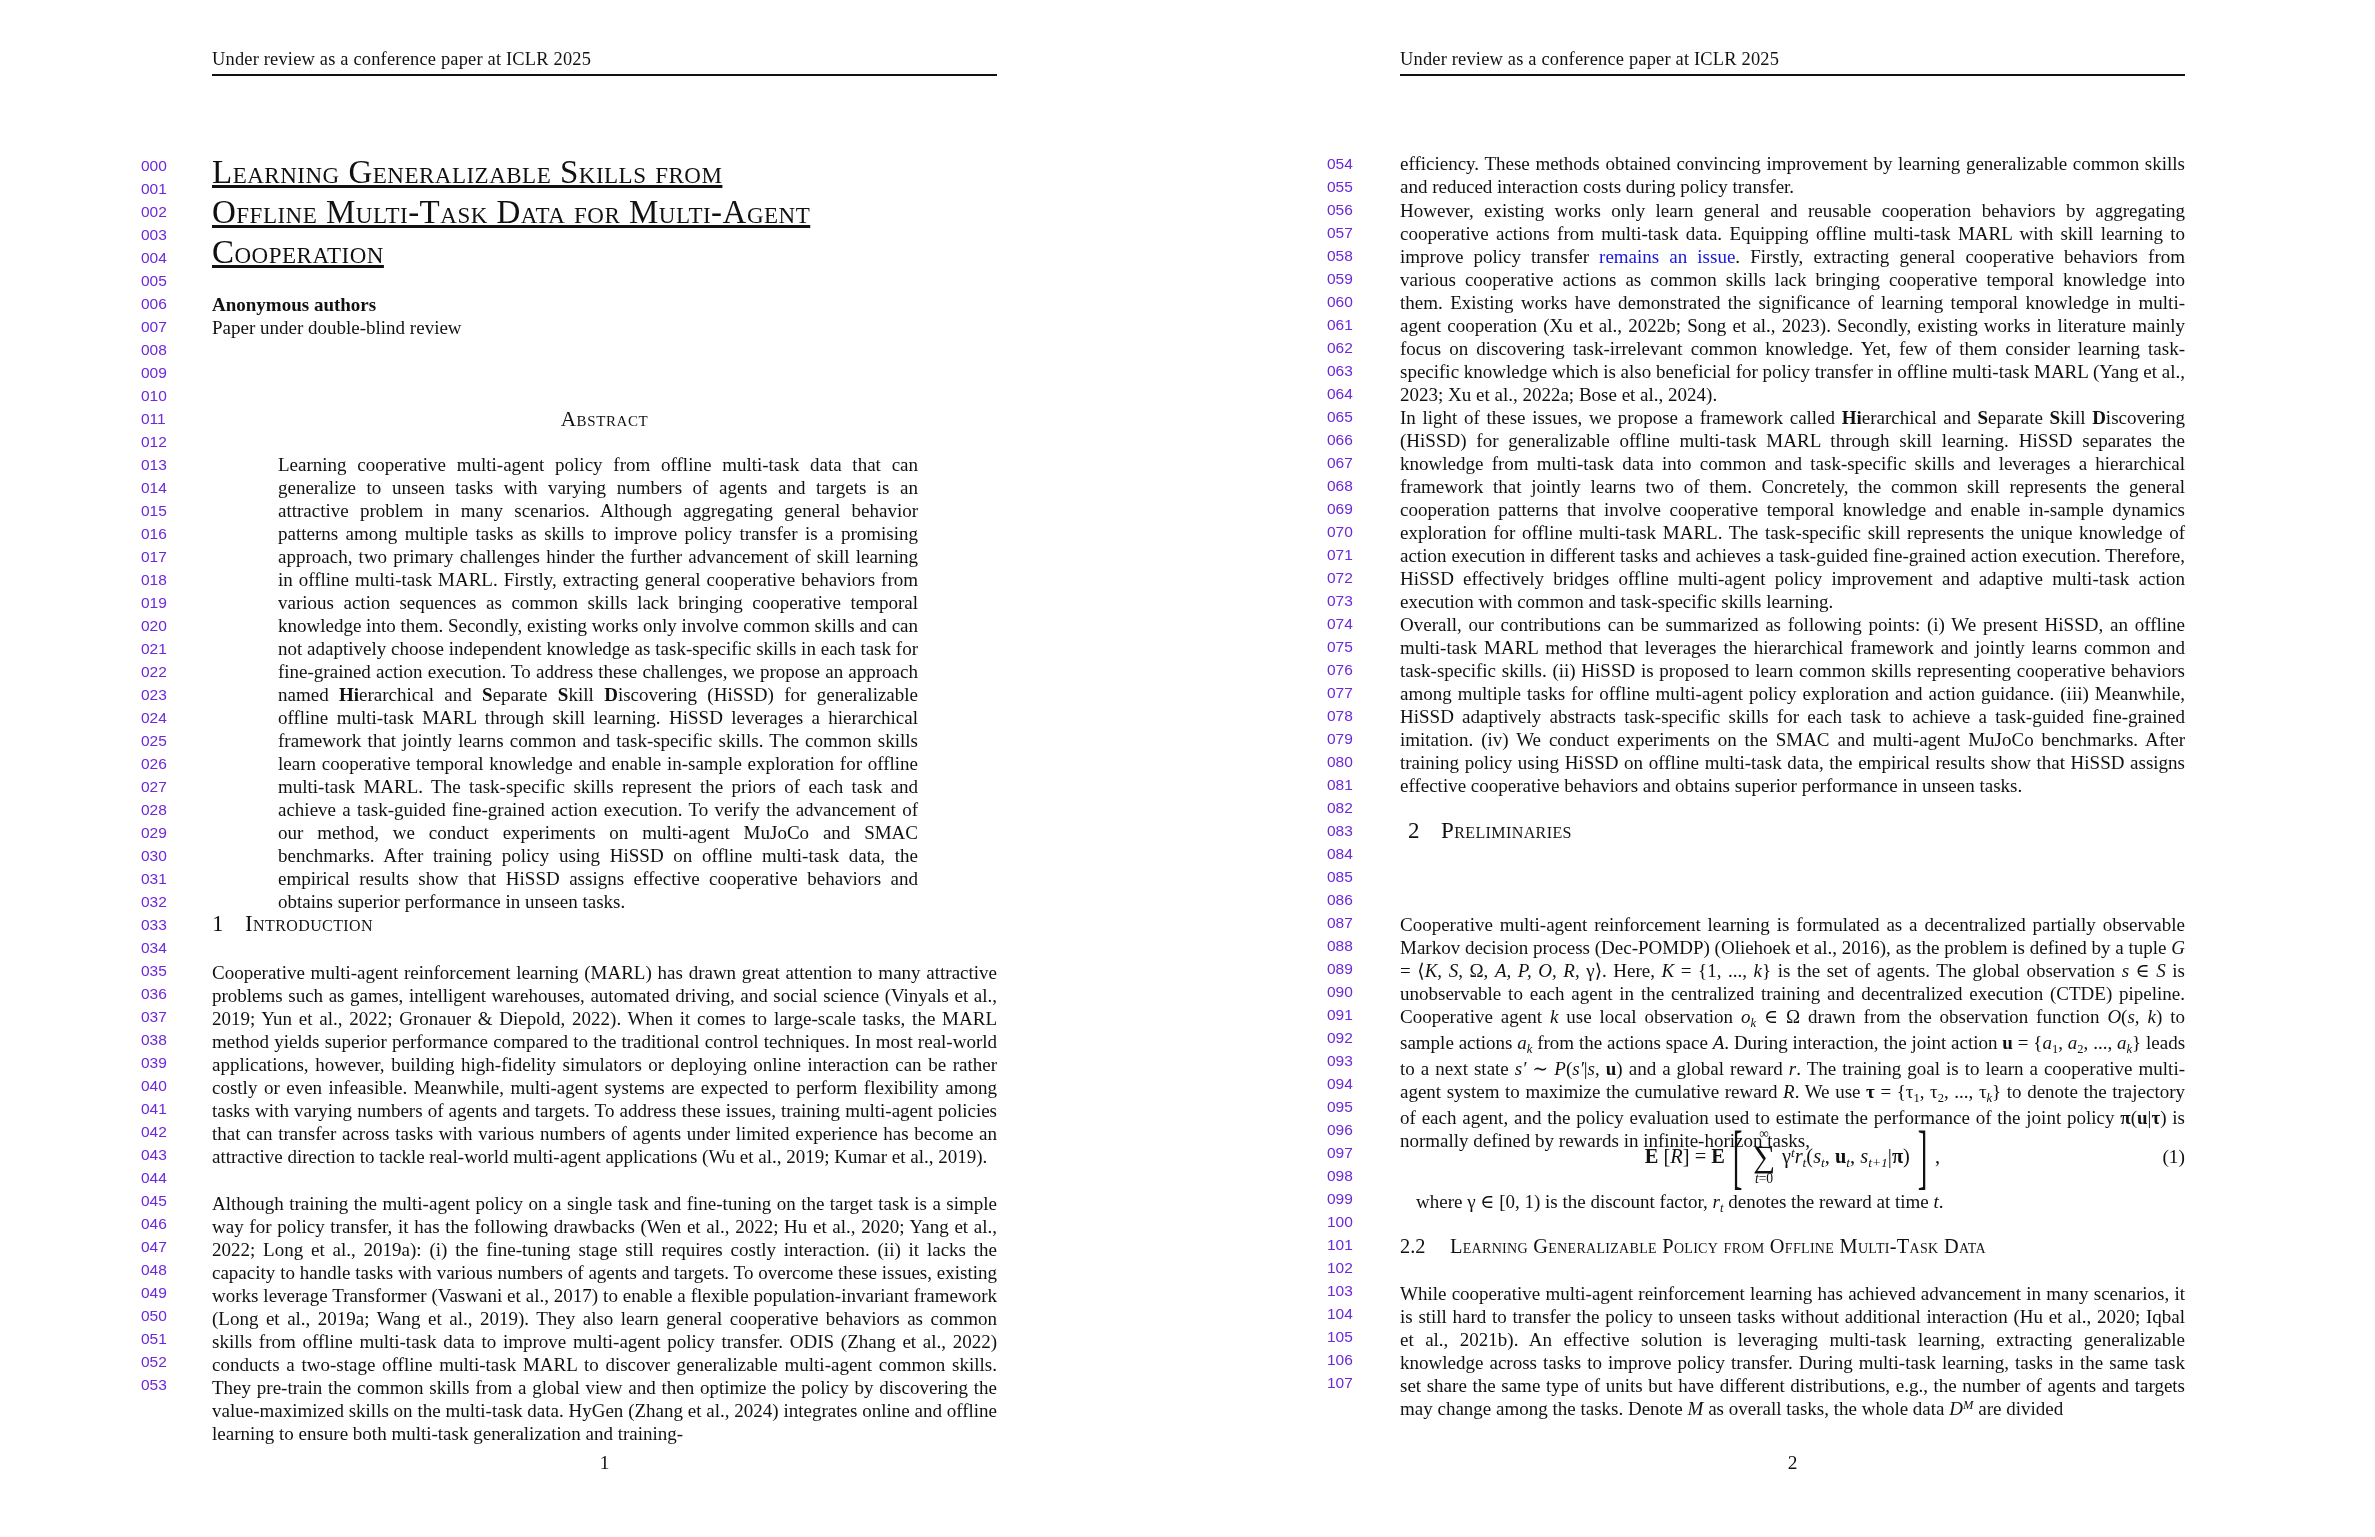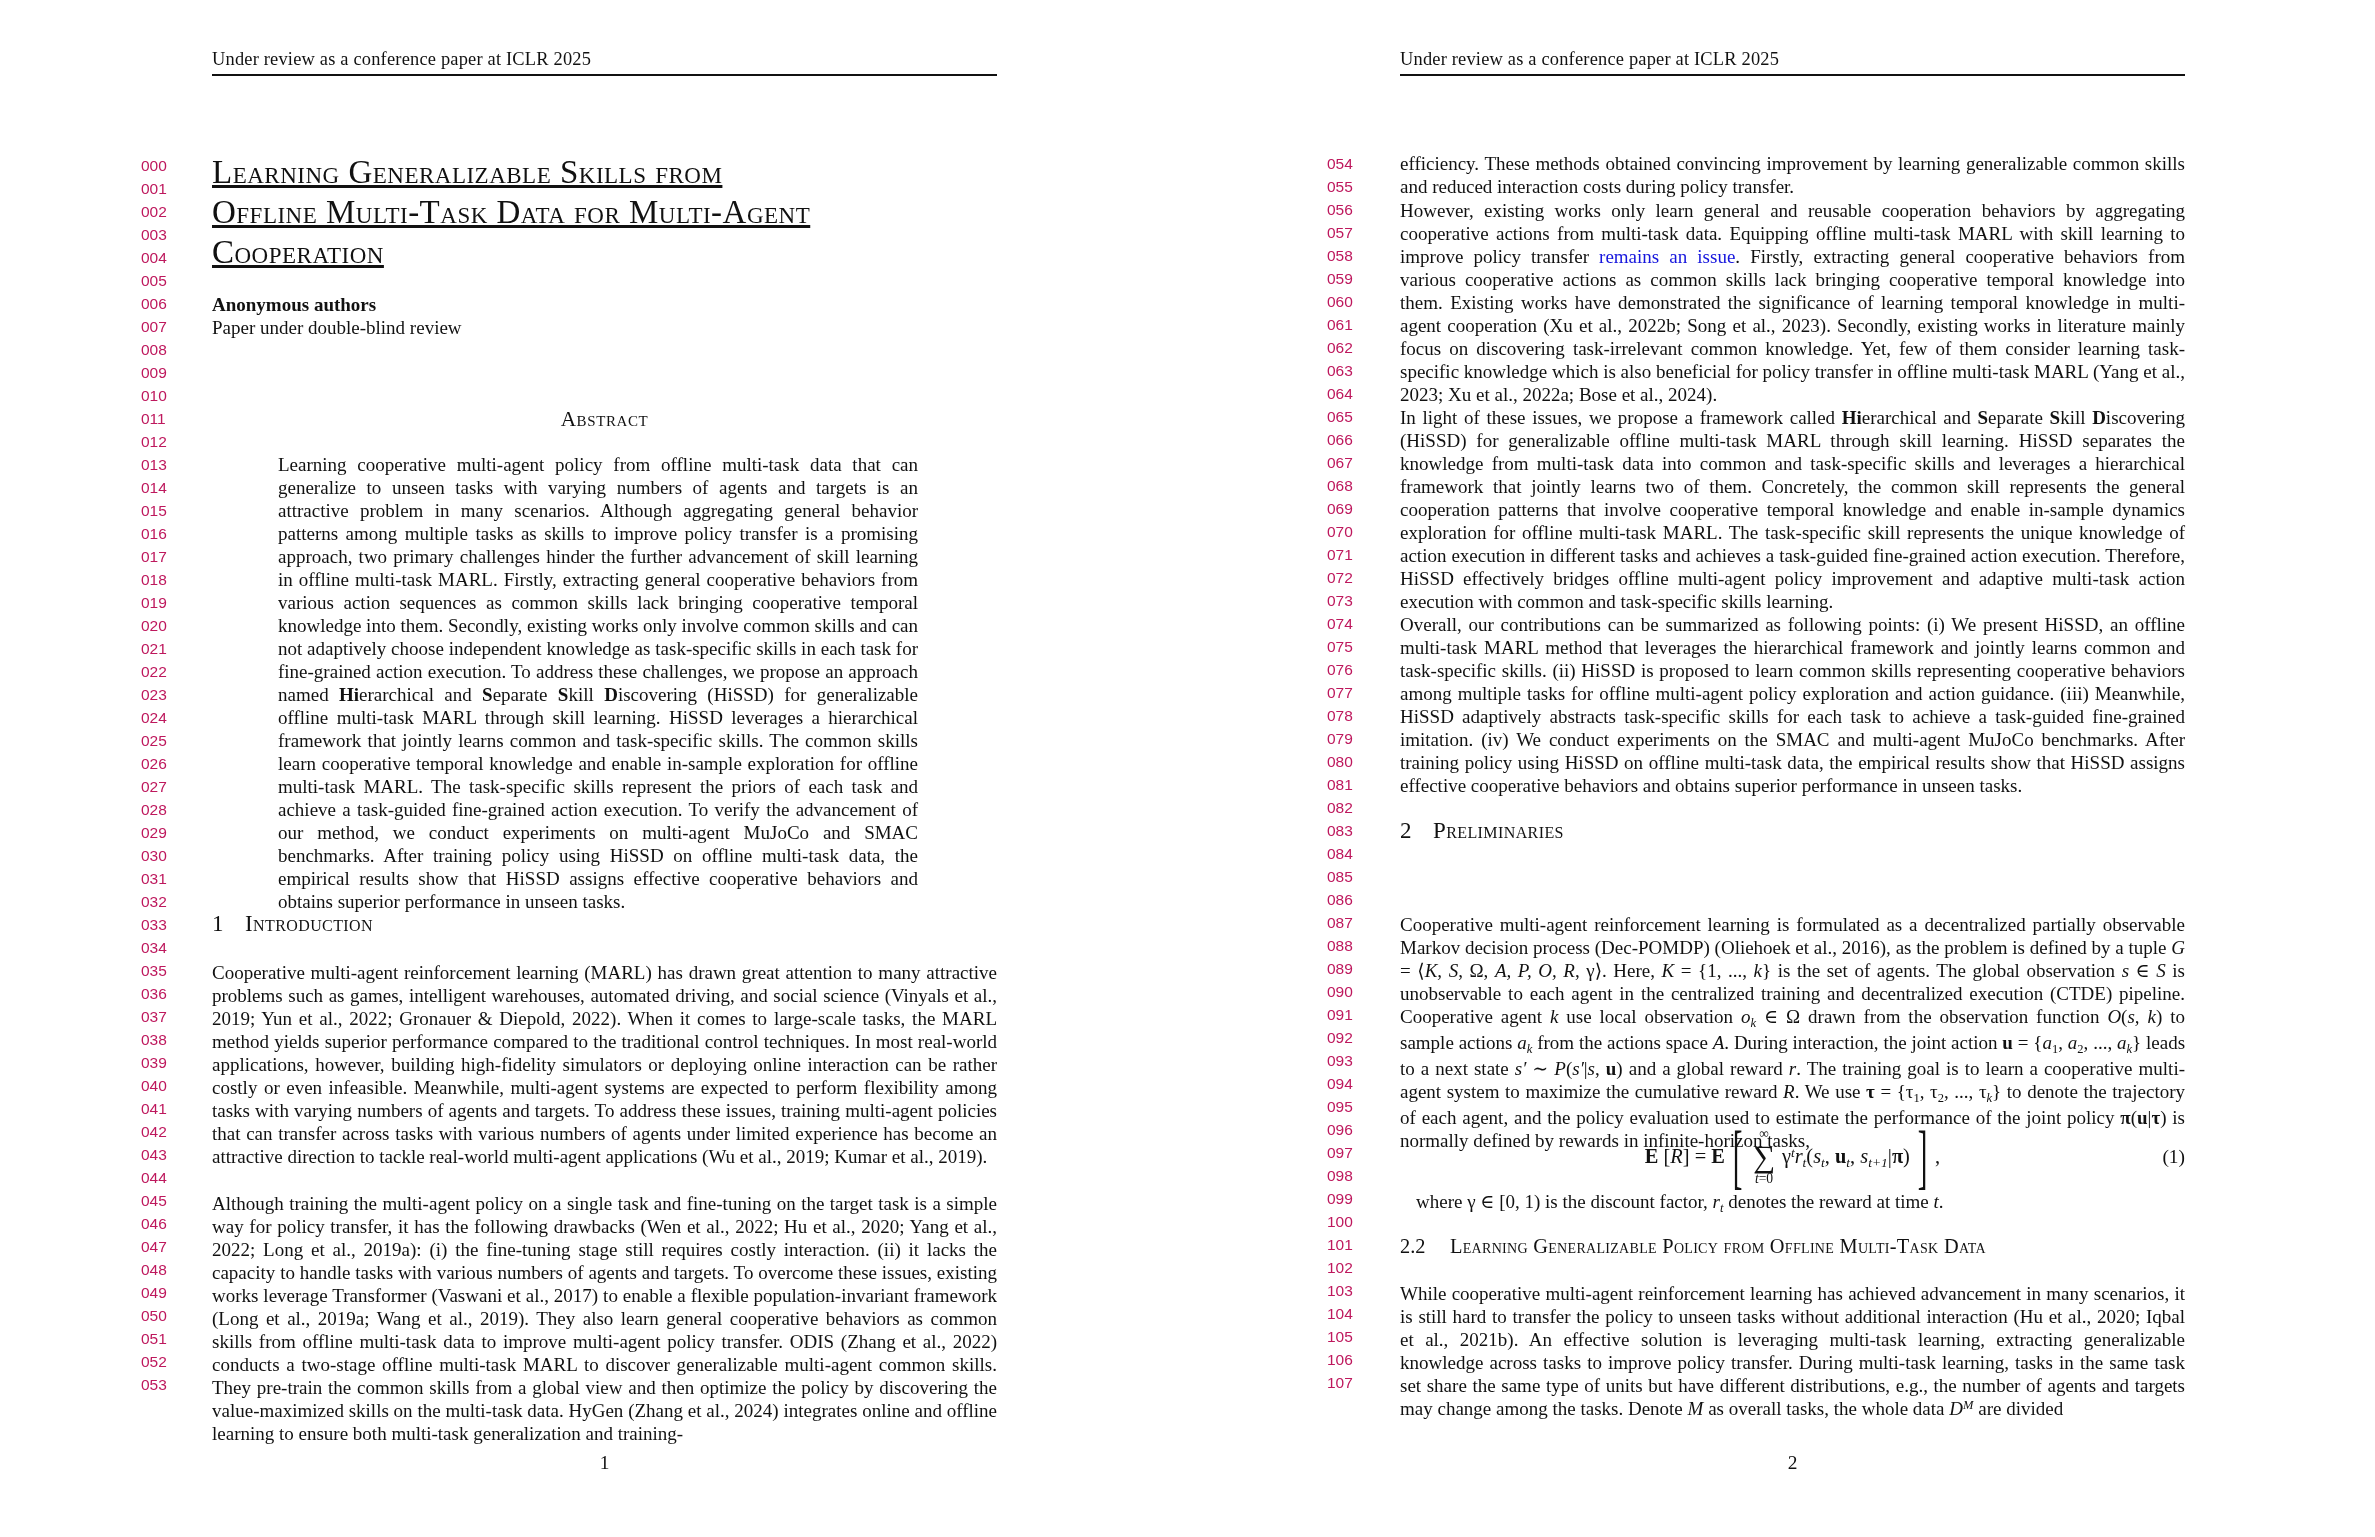--- a/index.html
+++ b/index.html
@@ -15,21 +15,21 @@
   .abs { position: absolute; }
 
   
   .running-header { font-size: 18.4px; letter-spacing: 0.2px; }
   .header-rule { height: 1.9px; background: #111111; }
 
   
   .line-numbers {
     font-family: "Liberation Sans", "DejaVu Sans", sans-serif;
     font-size: 15.5px;
-    color: #be185d;
+    color: #6d28d9;
     text-align: left;
   }
   .line-numbers .ln { height: 23px; line-height: 23px; }
 
   
   .paper-title {
     font-variant: small-caps;
     font-size: 33px;
     line-height: 40px;
     letter-spacing: 0.5px;
@@ -239,21 +239,21 @@
       </div>
 
     <div class="abs body-par" style="left:212px; top:152px; width:785px;">efficiency. These methods obtained convincing improvement by learning generalizable common skills and reduced interaction costs during policy transfer.</div>
 
     <div class="abs body-par" style="left:212px; top:199px; width:785px;"><span>However, existing works only learn general and reusable cooperation behaviors by aggregating cooperative actions from multi-task data. Equipping offline multi-task MARL with skill learning to improve policy transfer </span><span class="sg-link">remains an issue</span><span>. Firstly, extracting general cooperative behaviors from various cooperative actions as common skills lack bringing cooperative temporal knowledge into them. Existing works have demonstrated the significance of learning temporal knowledge in multi-agent cooperation (Xu et al., 2022b; Song et al., 2023). Secondly, existing works in literature mainly focus on discovering task-irrelevant common knowledge. Yet, few of them consider learning task-specific knowledge which is also beneficial for policy transfer in offline multi-task MARL (Yang et al., 2023; Xu et al., 2022a; Bose et al., 2024).</span></div>
 
     <div class="abs body-par" style="left:212px; top:406px; width:785px;"><span>In light of these issues, we propose a framework called </span><span class="sg-b">Hi</span><span>erarchical and </span><span class="sg-b">S</span><span>eparate </span><span class="sg-b">S</span><span>kill </span><span class="sg-b">D</span><span>iscovering (HiSSD) for generalizable offline multi-task MARL through skill learning. HiSSD separates the knowledge from multi-task data into common and task-specific skills and leverages a hierarchical framework that jointly learns two of them. Concretely, the common skill represents the general cooperation patterns that involve cooperative temporal knowledge and enable in-sample dynamics exploration for offline multi-task MARL. The task-specific skill represents the unique knowledge of action execution in different tasks and achieves a task-guided fine-grained action execution. Therefore, HiSSD effectively bridges offline multi-agent policy improvement and adaptive multi-task action execution with common and task-specific skills learning.</span></div>
 
     <div class="abs body-par" style="left:212px; top:613px; width:785px;">Overall, our contributions can be summarized as following points: (i) We present HiSSD, an offline multi-task MARL method that leverages the hierarchical framework and jointly learns common and task-specific skills. (ii) HiSSD is proposed to learn common skills representing cooperative behaviors among multiple tasks for offline multi-agent policy exploration and action guidance. (iii) Meanwhile, HiSSD adaptively abstracts task-specific skills for each task to achieve a task-guided fine-grained imitation. (iv) We conduct experiments on the SMAC and multi-agent MuJoCo benchmarks. After training policy using HiSSD on offline multi-task data, the empirical results show that HiSSD assigns effective cooperative behaviors and obtains superior performance in unseen tasks.</div>
 
-    <div class="abs sec-heading" style="left:212px; top:818px; width:785px;font-family:Liberation Serif, serif;">
+    <div class="abs sec-heading" style="left:220px; top:818px; width:785px;font-family:Liberation Serif, serif;">
       <span class="sec-num">2</span><span class="sec-title">Preliminaries</span>
     </div>
 
 
     <div class="abs body-par" style="left:212px; top:913px; width:785px;"><span>Cooperative multi-agent reinforcement learning is formulated as a decentralized partially observable Markov decision process (Dec-POMDP) (Oliehoek et al., 2016), as the problem is defined by a tuple </span><span class="sg-i">G</span><span> = ⟨</span><span class="sg-i">K, S</span><span>, Ω, </span><span class="sg-i">A, P, O, R</span><span>, γ⟩. Here, </span><span class="sg-i">K</span><span> = {1, ..., </span><span class="sg-i">k</span><span>} is the set of agents. The global observation </span><span class="sg-i">s</span><span> ∈ </span><span class="sg-i">S</span><span> is unobservable to each agent in the centralized training and decentralized execution (CTDE) pipeline. Cooperative agent </span><span class="sg-i">k</span><span> use local observation </span><span class="sg-i">o</span><span class="sg-i sg-sub">k</span><span> ∈ Ω drawn from the observation function </span><span class="sg-i">O</span><span>(</span><span class="sg-i">s, k</span><span>) to sample actions </span><span class="sg-i">a</span><span class="sg-i sg-sub">k</span><span> from the actions space </span><span class="sg-i">A</span><span>. During interaction, the joint action </span><span class="sg-b">u</span><span> = {</span><span class="sg-i">a</span><span class="sg-sub">1</span><span>, </span><span class="sg-i">a</span><span class="sg-sub">2</span><span>, ..., </span><span class="sg-i">a</span><span class="sg-i sg-sub">k</span><span>} leads to a next state </span><span class="sg-i">s′</span><span> ∼ </span><span class="sg-i">P</span><span>(</span><span class="sg-i">s′</span><span>|</span><span class="sg-i">s</span><span>, </span><span class="sg-b">u</span><span>) and a global reward </span><span class="sg-i">r</span><span>. The training goal is to learn a cooperative multi-agent system to maximize the cumulative reward </span><span class="sg-i">R</span><span>. We use </span><span class="sg-b">τ</span><span> = {τ</span><span class="sg-sub">1</span><span>, τ</span><span class="sg-sub">2</span><span>, ..., τ</span><span class="sg-i sg-sub">k</span><span>} to denote the trajectory of each agent, and the policy evaluation used to estimate the performance of the joint policy </span><span class="sg-b">π</span><span>(</span><span class="sg-b">u</span><span>|</span><span class="sg-b">τ</span><span>) is normally defined by rewards in infinite-horizon tasks,</span></div>
 
     <div class="abs eq-wrap" style="left:212px; top:1112px;">
       <div class="eq-center">
         <span class="eq-lhs"><span class="sg-dbl">E</span><span> [</span><span class="sg-i">R</span><span>] = </span><span class="sg-dbl">E</span></span>
         <span class="eq-bracket">[</span>

